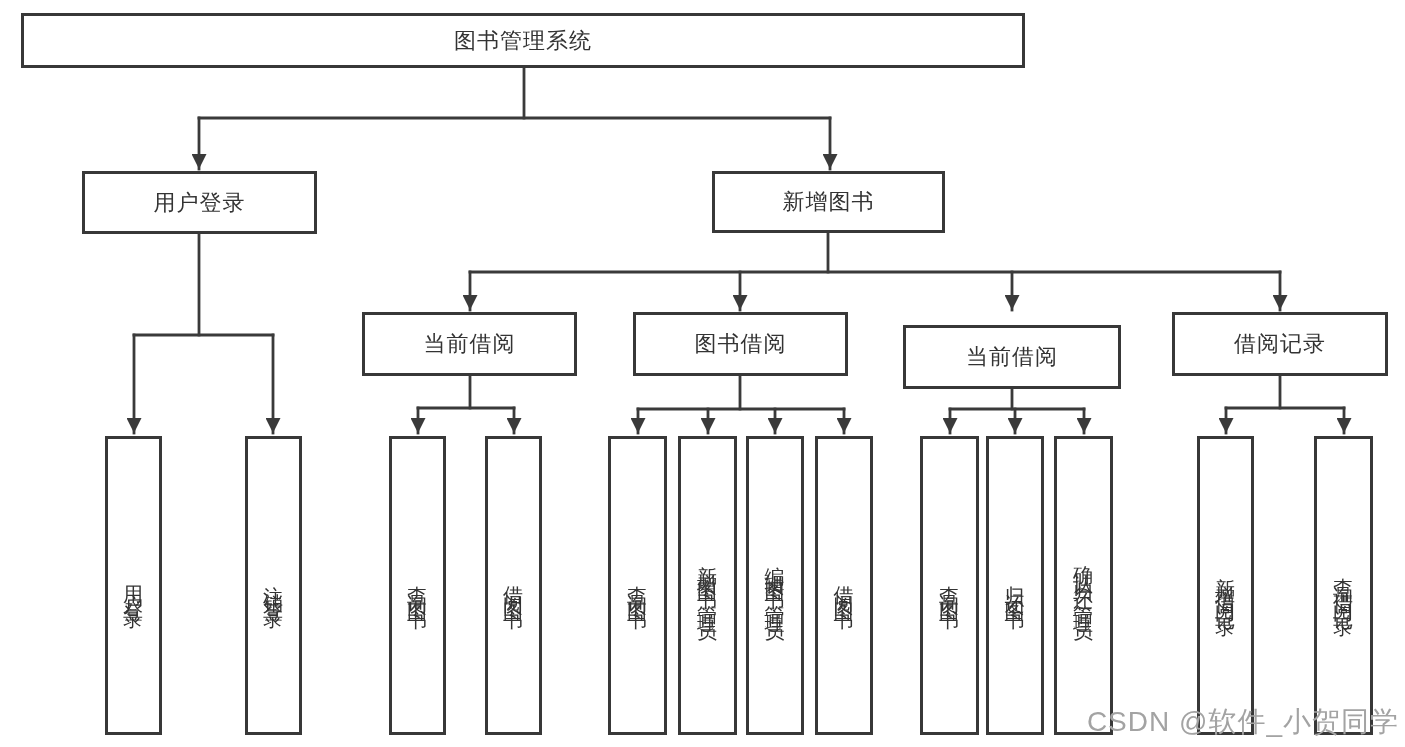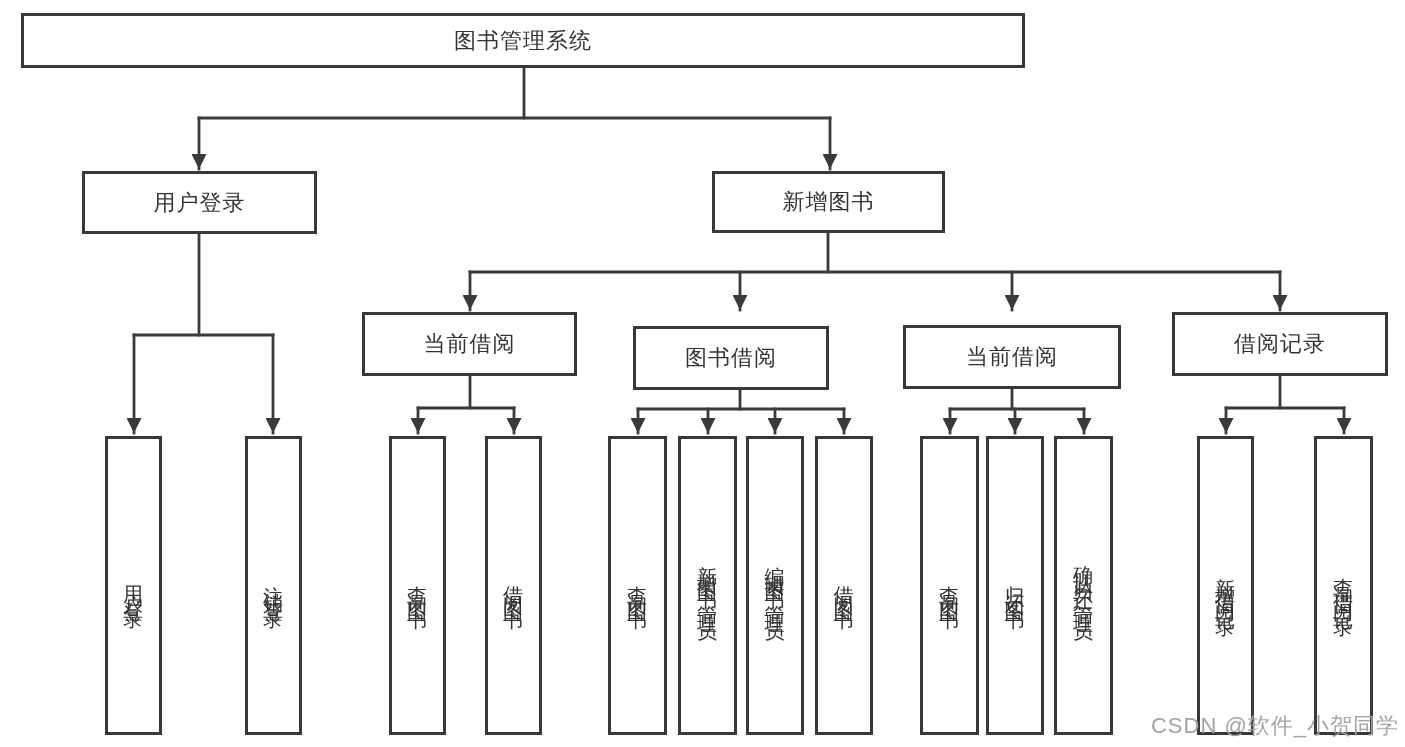--- a/index.html
+++ b/index.html
@@ -23,21 +23,21 @@
     position:absolute;top:436px;height:299px;width:57px;
     background:var(--background);border:3px solid var(--box-border);
     box-sizing:border-box;display:flex;align-items:center;justify-content:center;
   }
   .vbox .lbl{
     writing-mode:vertical-rl;text-orientation:mixed;
     color:var(--text);font-size:20px;letter-spacing:8px;line-height:1;white-space:nowrap;
   }
   .watermark{
     position:absolute;right:6px;bottom:6px;z-index:10;
-    color:var(--watermark);font-size:22px;letter-spacing:1px;white-space:nowrap;
+    color:var(--watermark);font-size:28px;letter-spacing:1px;white-space:nowrap;
   }
 </style>
 </head>
 <body>
 
 <div class="canvas">
 
   <svg class="connectors" viewBox="0 0 1405 747">
     <defs>
       <marker id="arrow" viewBox="0 0 10 10" refX="10" refY="5" markerWidth="20" markerHeight="15" markerUnits="userSpaceOnUse" orient="auto">
@@ -93,21 +93,21 @@
   <div class="hbox" style="left:82px;top:171px;width:235px;height:63px">
     <span>用户登录</span>
   </div>
   <div class="hbox" style="left:712px;top:171px;width:233px;height:62px">
     <span>新增图书</span>
   </div>
 
   <div class="hbox" style="left:362px;top:312px;width:215px;height:64px">
     <span>当前借阅</span>
   </div>
-  <div class="hbox" style="left:633px;top:326px;width:196px;height:64px">
+  <div class="hbox" style="left:633px;top:312px;width:215px;height:64px">
     <span>图书借阅</span>
   </div>
   <div class="hbox" style="left:903px;top:325px;width:218px;height:64px">
     <span>当前借阅</span>
   </div>
   <div class="hbox" style="left:1172px;top:312px;width:216px;height:64px">
     <span>借阅记录</span>
   </div>
 
   <div class="vbox" style="left:105px">

